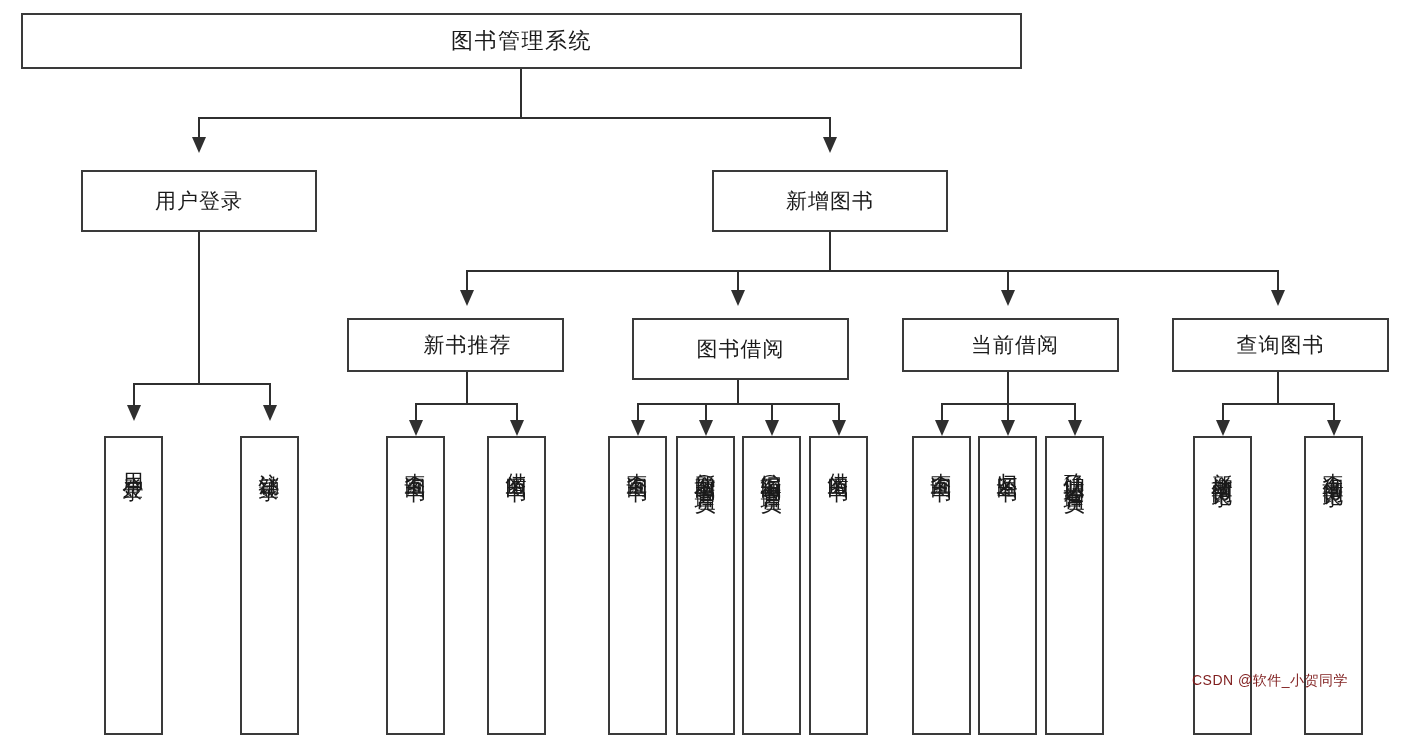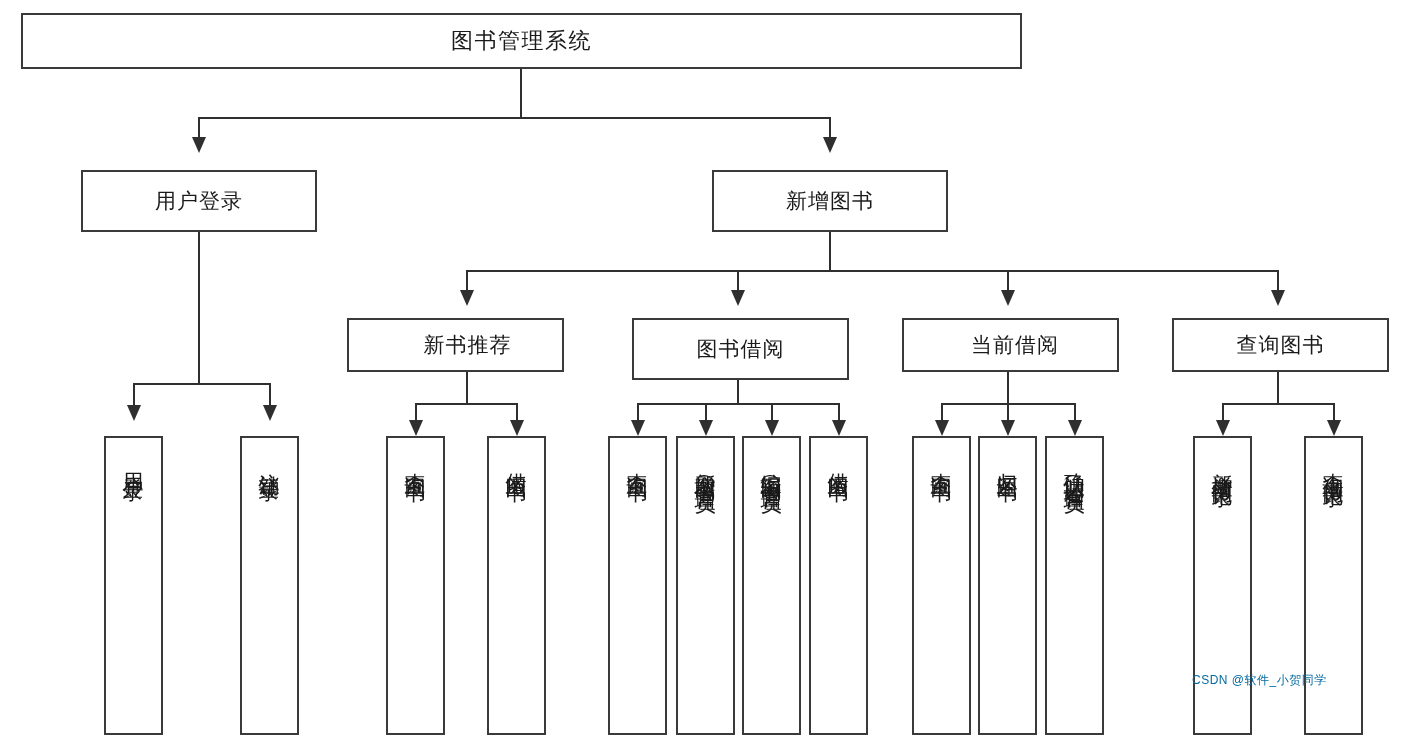--- a/index.html
+++ b/index.html
@@ -62,22 +62,22 @@
     border-left:7px solid transparent;
     border-right:7px solid transparent;
     border-top:16px solid #2f2f2f;
     z-index:2;
   }
 
   
   #watermark{
     position:absolute;
     left:1192px;top:672px;
-    font-size:12px;
-    color:#0369a1;
+    font-size:14px;
+    color:#7f1d1d;
     white-space:nowrap;
     z-index:5;
     letter-spacing:0.5px;
   }
 </style>
 </head>
 <body>
 
 <div id="canvas">
 

